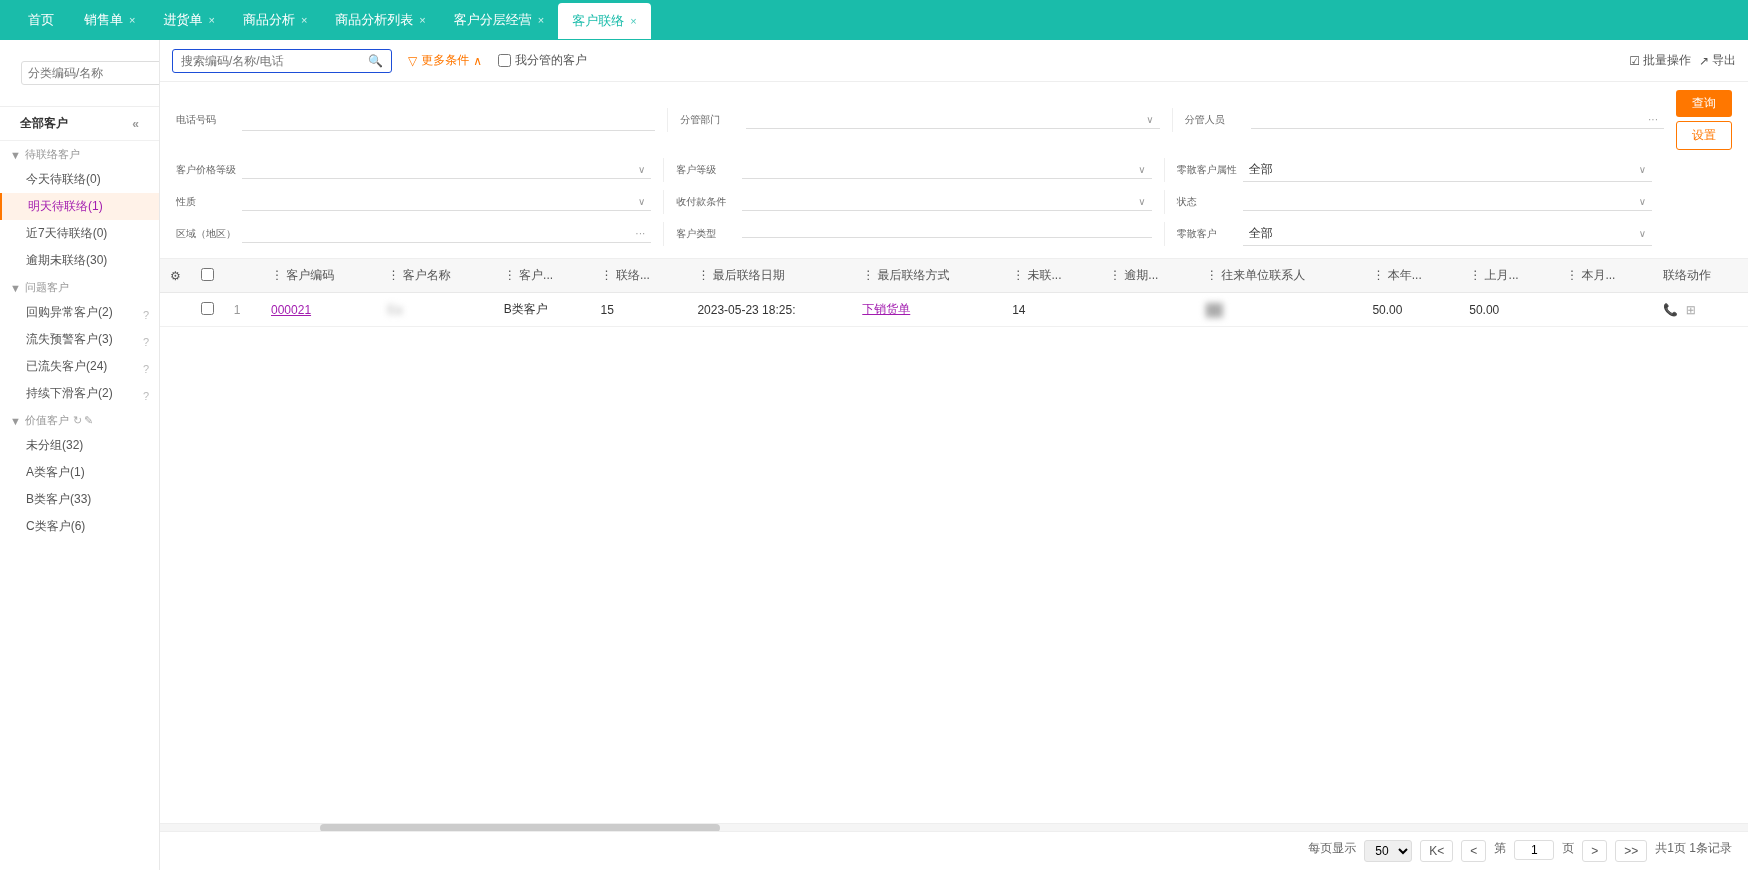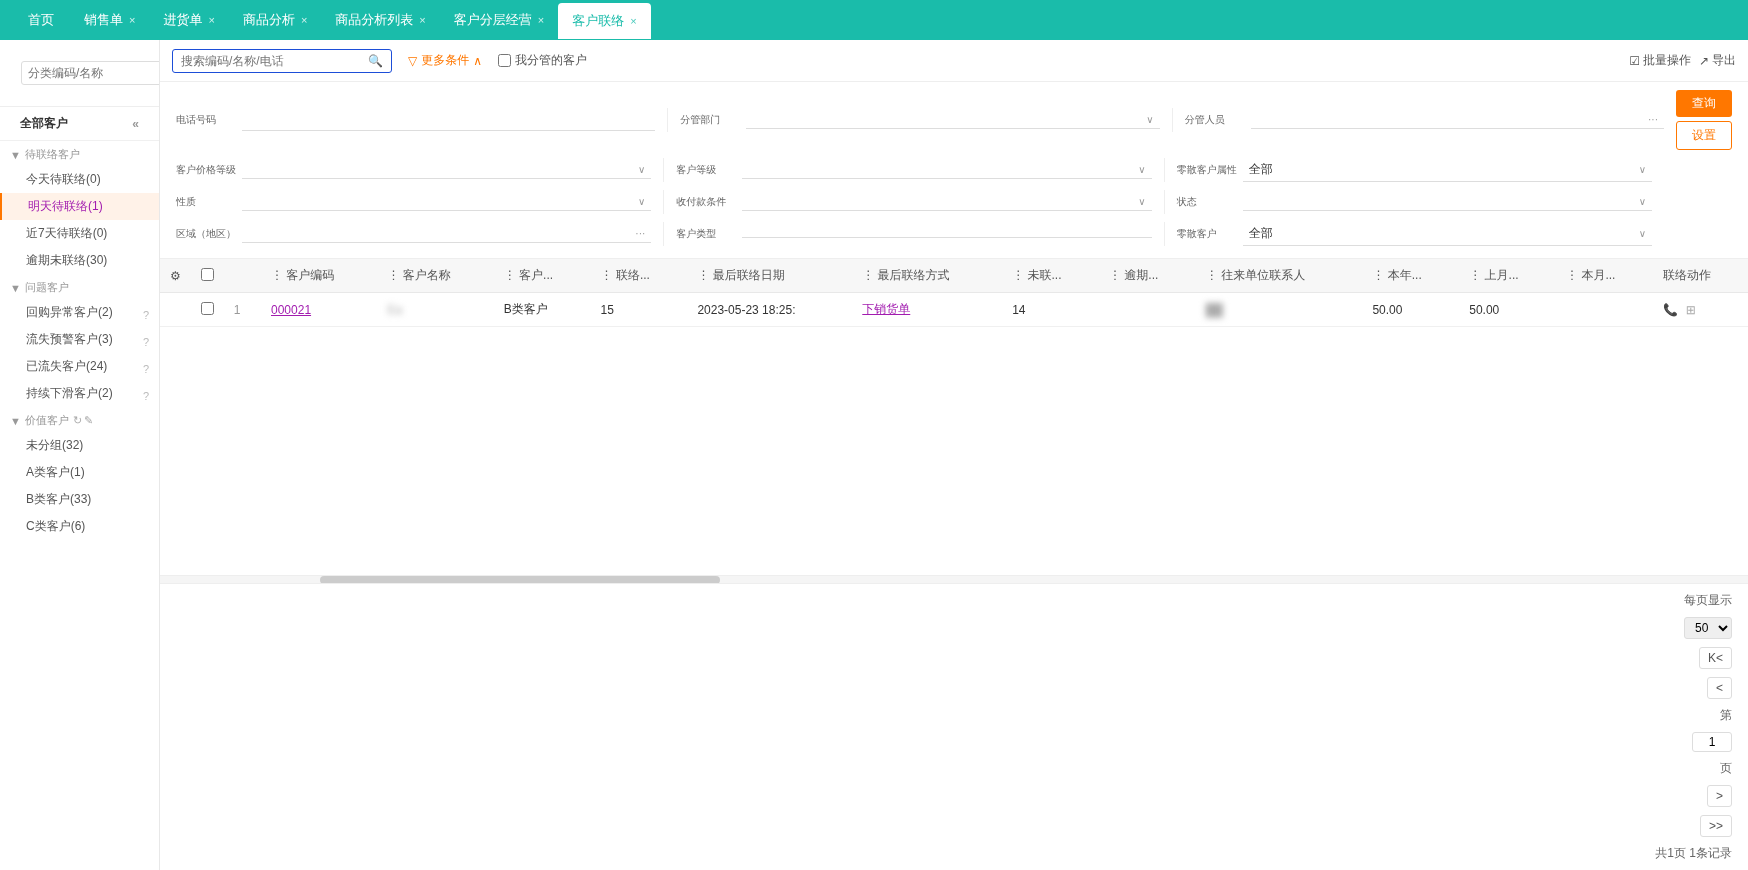--- a/index.html
+++ b/index.html
@@ -58,21 +58,21 @@
     table { width: 100%; border-collapse: collapse; font-size: 12px; }
     thead tr { background: #f7f7f7; border-bottom: 1px solid #e8e8e8; }
     th { padding: 8px 10px; text-align: left; color: #555; font-weight: normal; border-bottom: 1px solid #e8e8e8; white-space: nowrap; position: relative; }
     td { padding: 8px 10px; border-bottom: 1px solid #f0f0f0; color: #333; white-space: nowrap; }
     .table-no { color: #999; }
     .link-text { color: #a21caf; cursor: pointer; text-decoration: underline; }
     .action-icons { display: flex; gap: 8px; color: #999; }
     .action-icon { cursor: pointer; color: #aaa; }
 
     
-    .pagination { background: #fff; border-top: 1px solid #eee; padding: 8px 16px; display: flex; align-items: flex-end; justify-content: flex-end; gap: 8px; flex-shrink: 0; flex-direction: column; }
+    .pagination { background: #fff; border-top: 1px solid #eee; padding: 8px 16px; display: flex; align-items: flex-start; justify-content: flex-end; gap: 8px; flex-shrink: 0; }
     .page-size-label { color: #666; }
     .page-size-select { border: 1px solid #ddd; border-radius: 3px; padding: 2px 6px; font-size: 12px; }
     .page-btn { border: 1px solid #ddd; background: #fff; padding: 3px 8px; border-radius: 3px; cursor: pointer; color: #555; font-size: 12px; }
     .page-btn:disabled { color: #ccc; cursor: not-allowed; }
     .page-info { color: #666; }
     .page-total { color: #666; }
     .page-num-input { width: 40px; border: 1px solid #ddd; border-radius: 3px; padding: 2px 4px; text-align: center; font-size: 12px; }
     .scrollbar-area { height: 8px; background: #f5f5f5; border-top: 1px solid #eee; }
     .scrollbar-thumb { height: 8px; background: #ccc; border-radius: 4px; width: 400px; margin-left: 160px; }
 

